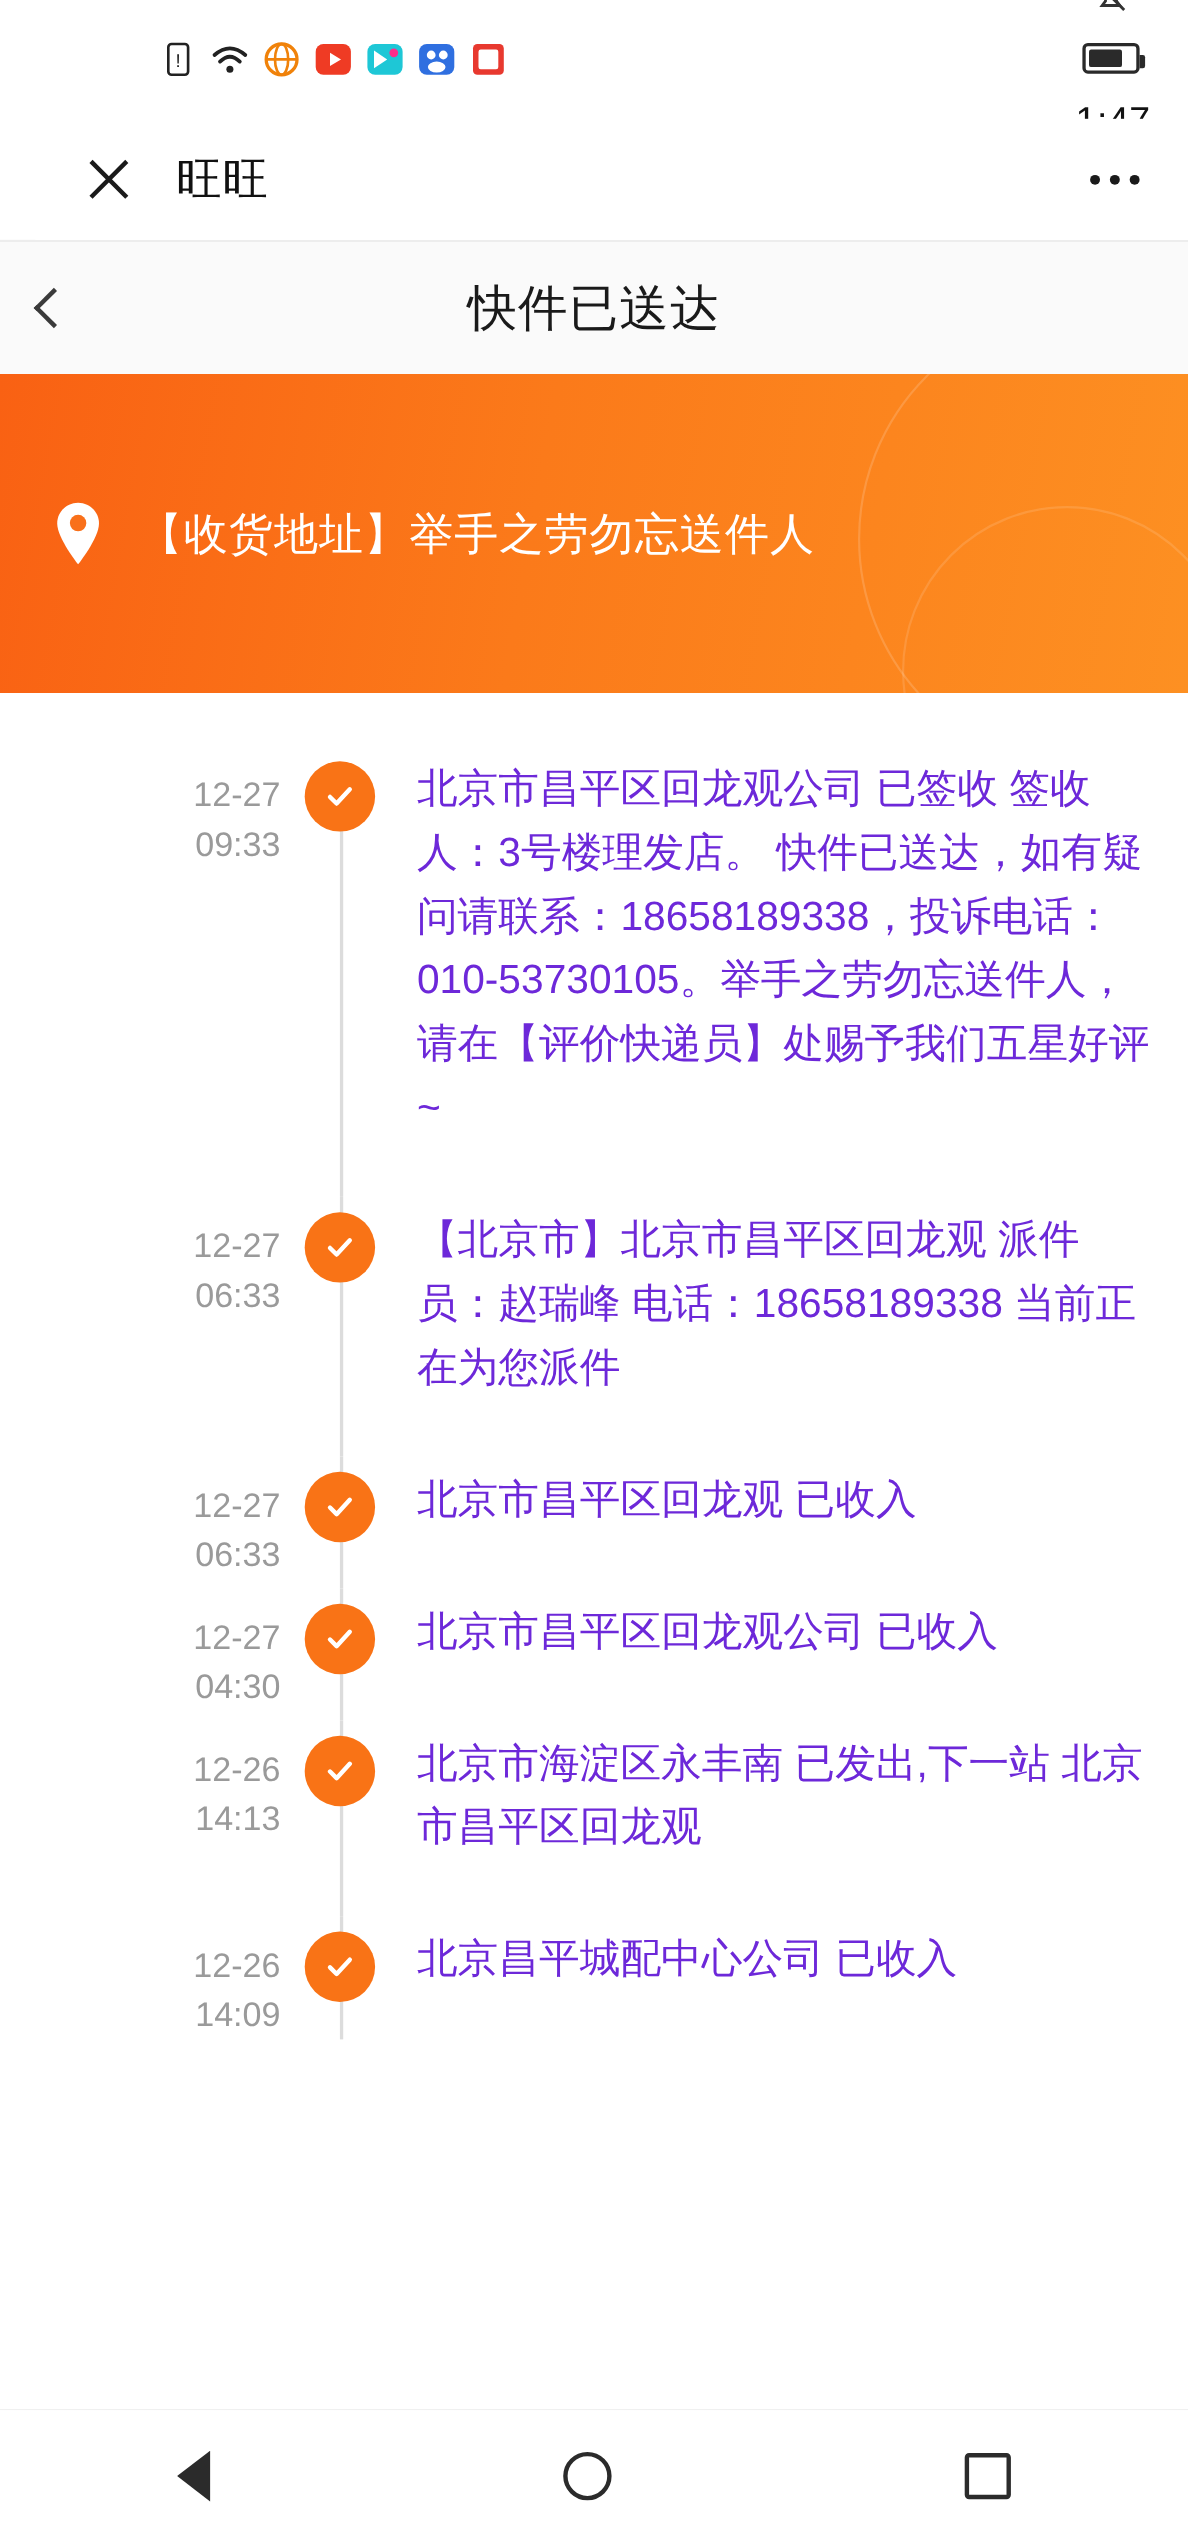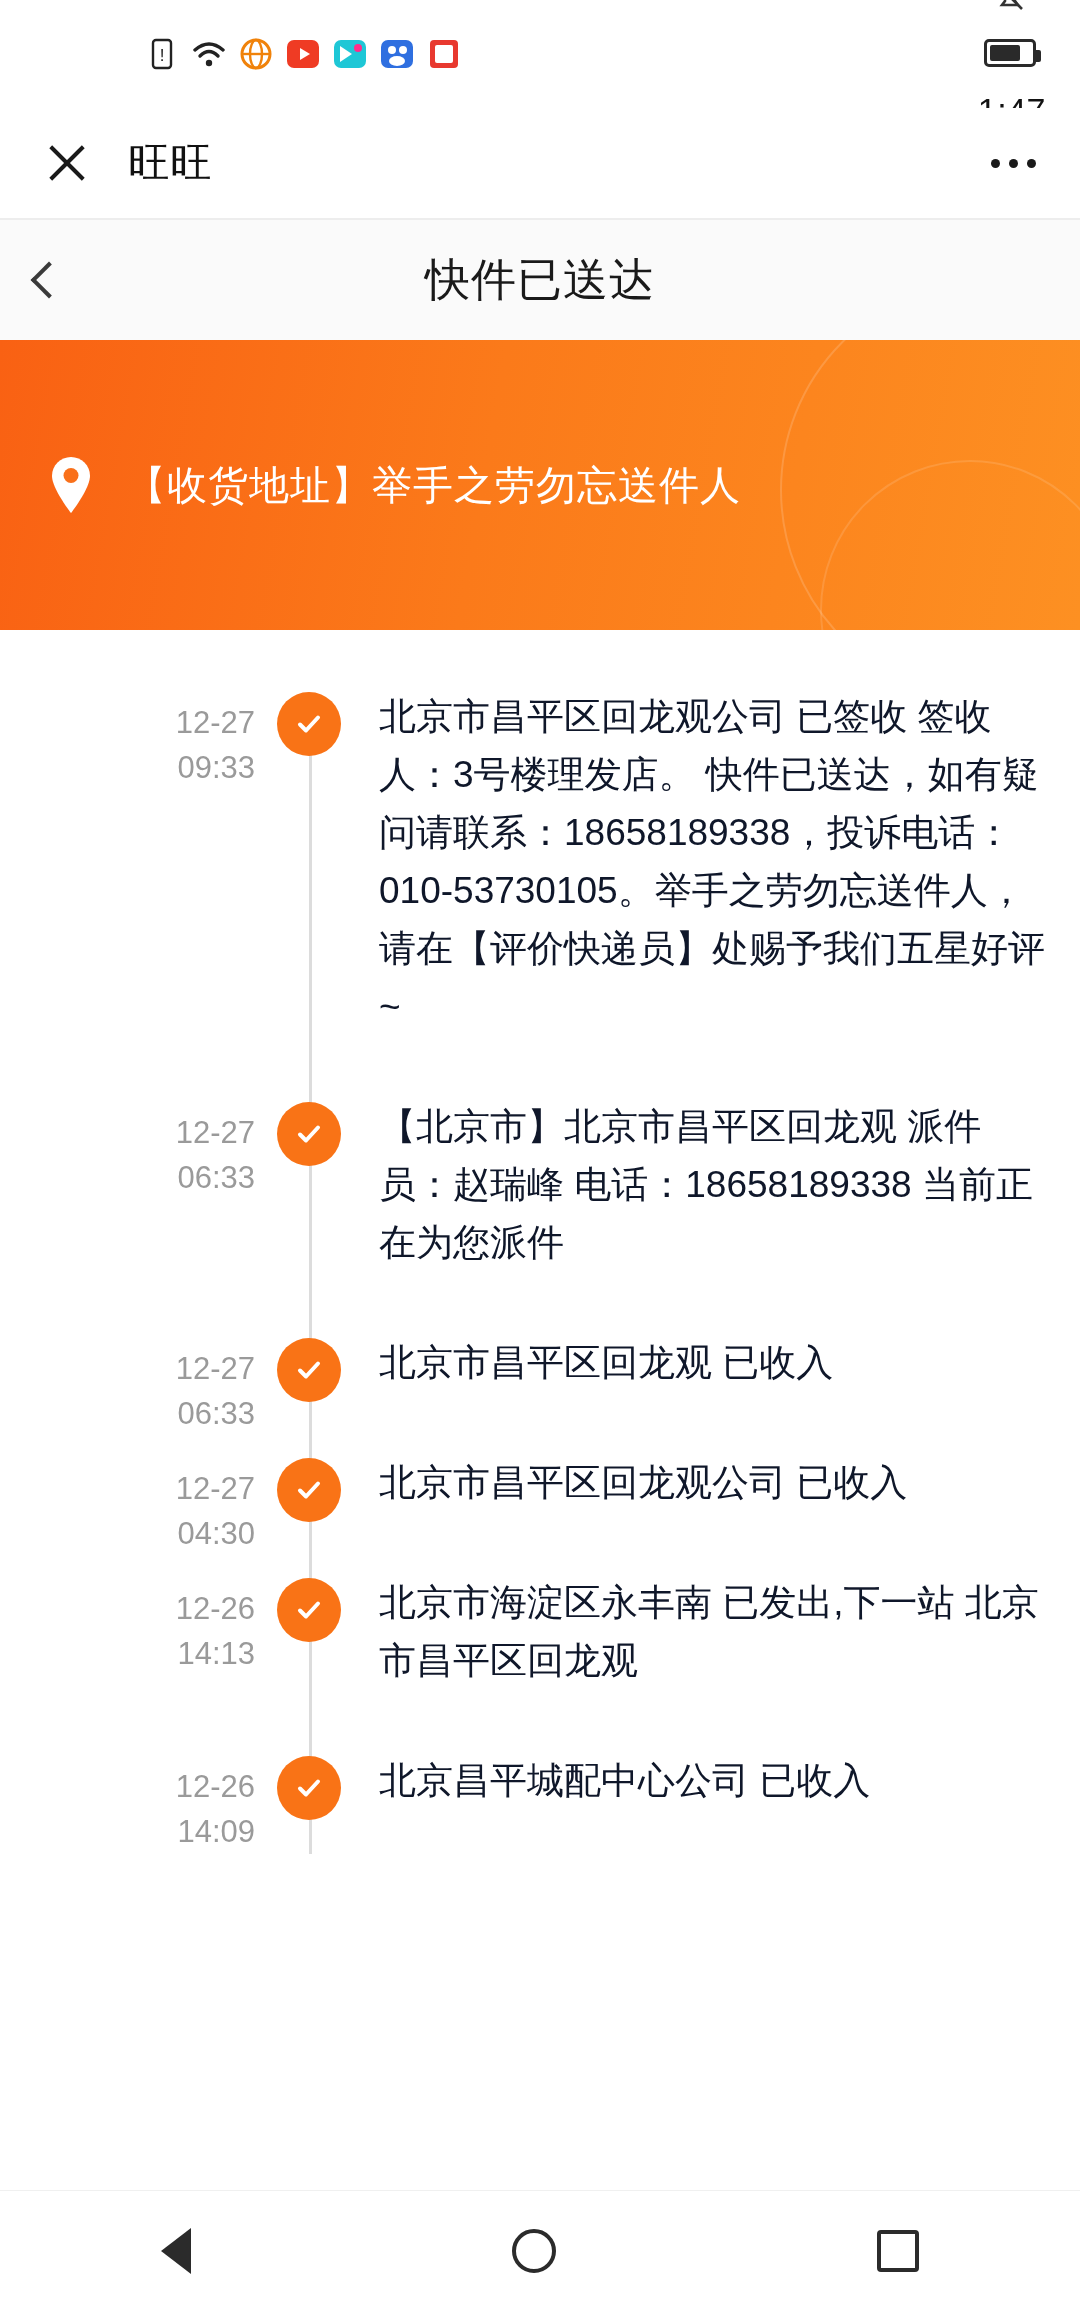--- a/index.html
+++ b/index.html
@@ -72,20 +72,21 @@
   }
 
   
   .appbar {
     height: 110px;
     background: #ffffff;
     display: flex;
     align-items: center;
     padding: 0 44px;
     position: relative;
+    margin-left: 32px;
   }
   .appbar .close {
     width: 46px; height: 46px;
     position: relative;
     flex: none;
     cursor: pointer;
   }
   .appbar .close::before,
   .appbar .close::after {
     content: "";
@@ -239,21 +240,21 @@
     align-items: center;
     justify-content: center;
     z-index: 2;
   }
   .dot svg { display: block; }
   .row .content {
     flex: 1;
     padding: 10px 28px 52px 12px;
     font-size: 37px;
     line-height: 58px;
-    color: #0f172a;
+    color: #6d28d9;
     word-break: break-word;
   }
   .row:first-child .rail { top: 40px; }
   .row:last-child .content { padding-bottom: 40px; }
 
   
   .navbar {
     height: 120px;
     background: #ffffff;
     display: flex;

